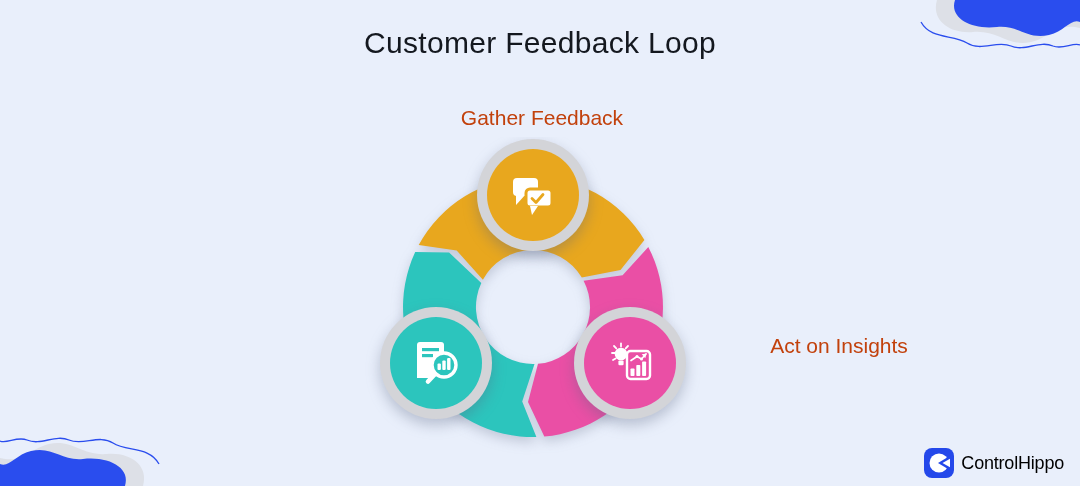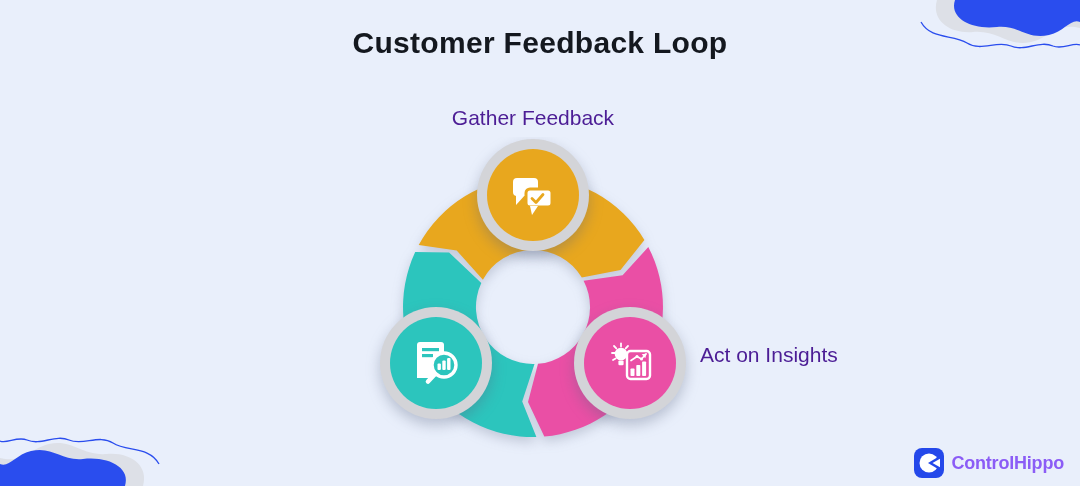--- a/index.html
+++ b/index.html
@@ -1,36 +1,36 @@
 <!DOCTYPE html>
 <html><head>
 <meta charset="utf-8">
 <style>
   html,body{margin:0;padding:0;}
   body{font-family:"Liberation Sans","DejaVu Sans",sans-serif;}
   .stage{position:relative;width:1080px;height:486px;background:#E9EFFB;overflow:hidden;}
 
   .title{position:absolute;left:0;top:26px;width:100%;text-align:center;
-         font-size:30px;font-weight:700;color:#14181F;letter-spacing:.3px;margin:0;}
+         font-size:30px;font-weight:400;color:#14181F;letter-spacing:.3px;margin:0;}
 
-  .step-label{position:absolute;font-size:21px;font-weight:500;color:#4c1d95;white-space:nowrap;}
+  .step-label{position:absolute;font-size:21px;font-weight:500;color:#c2410c;white-space:nowrap;padding-left:9px;}
   .label-gather{left:0;top:106px;width:1066px;text-align:center;}
   .label-analyze{left:120px;top:354px;width:253px;text-align:right;}
-  .label-act{left:700px;top:343px;width:260px;text-align:left;}
+  .label-act{left:700px;top:334px;width:260px;text-align:center;}
 
   .ring-svg{position:absolute;left:363px;top:137px;width:340px;height:340px;}
   .seg{filter:drop-shadow(0 5px 6px rgba(90,100,130,.28));}
   .hub{filter:drop-shadow(0 6px 7px rgba(90,100,130,.35));}
 
   .deco{position:absolute;width:165px;height:78px;}
   .deco.tr{top:0;right:0;}
   .deco.bl{bottom:0;left:0;transform:rotate(180deg);}
 
   .logo{position:absolute;right:16px;bottom:8px;display:flex;align-items:center;gap:7px;}
-  .logo-text{font-size:18px;font-weight:700;color:#8b5cf6;letter-spacing:-.2px;}
+  .logo-text{font-size:18px;font-weight:400;color:#000000;letter-spacing:-.2px;}
 </style>
 </head>
 <body>
 
 <div class="stage">
 
   <svg class="deco tr" viewBox="0 0 165 78">
     <path d="M22,0 C16,20 34,34 58,32 C84,30 92,47 116,42 C134,38 142,22 165,28 L165,0 Z" fill="#DDE0E7"></path>
     <path d="M40,0 C34,18 56,30 82,27 C104,25 112,40 134,35 C150,31 156,18 165,22 L165,0 Z" fill="#2A4DEE"></path>
     <path fill="none" stroke-width="1.3" d="M6,22 C16,40 38,34 52,43 C66,52 82,40 96,46 C110,52 124,40 138,46 C148,50 158,42 165,45" stroke="#2A4DEE"></path>

